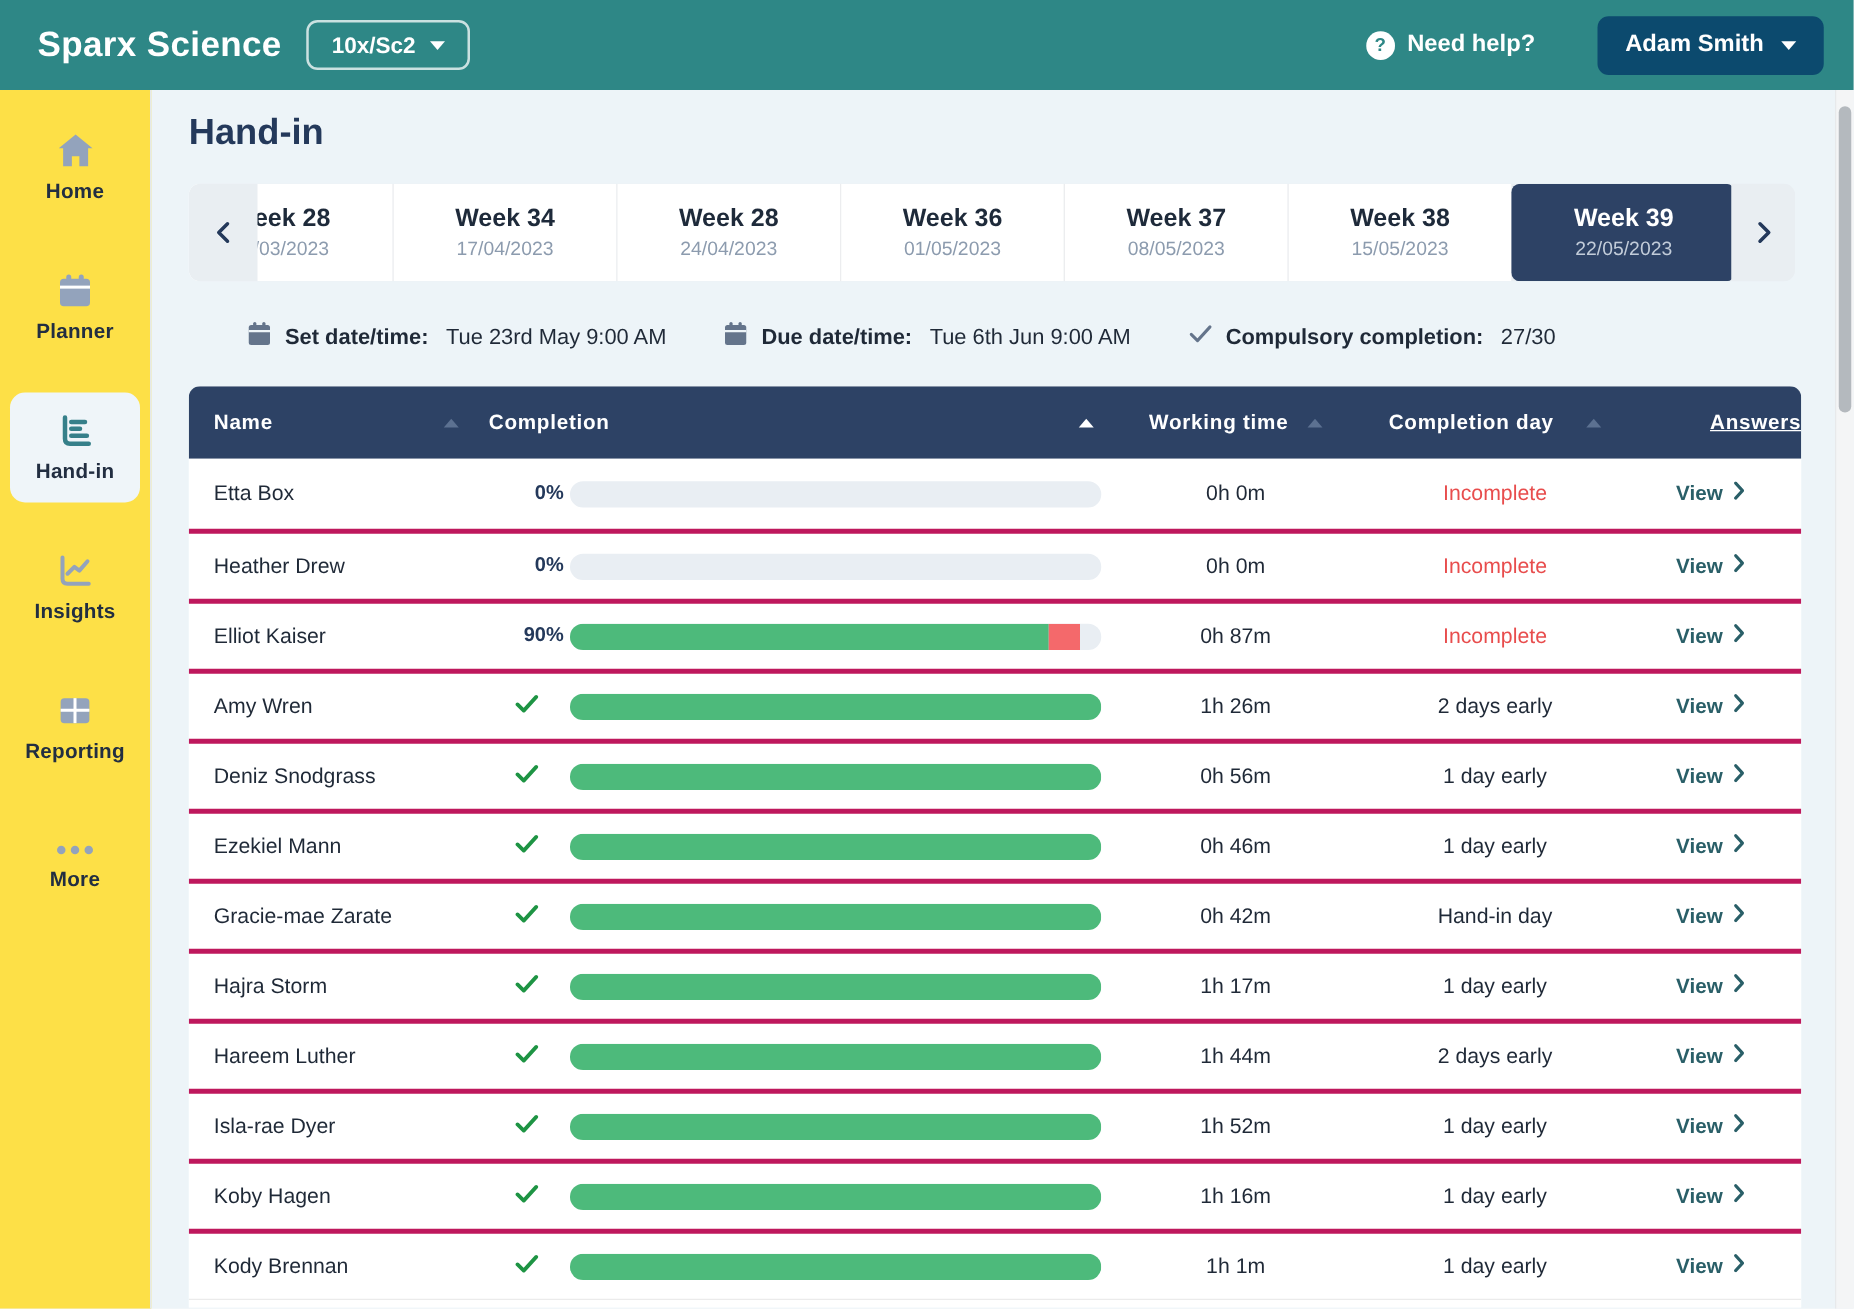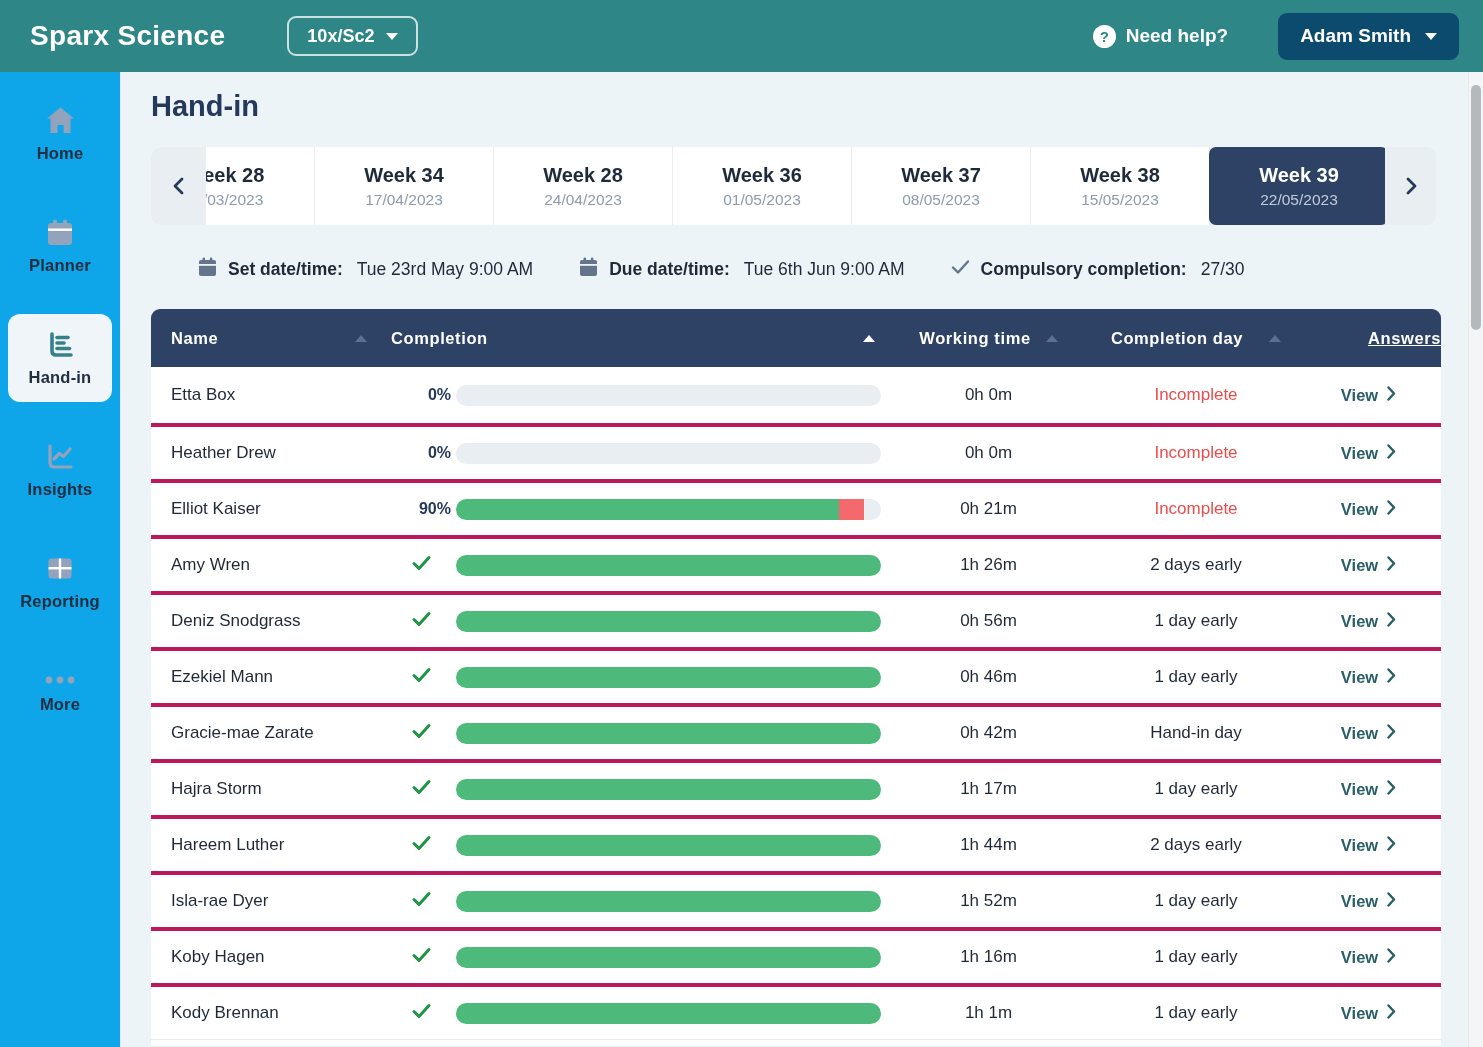--- a/index.html
+++ b/index.html
@@ -12,21 +12,21 @@
 
   
   .topbar {
     height: 72px; background: #2E8786;
     display: flex; align-items: center;
     padding: 0 24px 0 30px;
     gap: 20px;
   }
   .brand { color: #fff; font-size: 28px; font-weight: bold; letter-spacing: .3px; }
   .class-btn {
-    margin-left: 42px; height: 27px;
+    height: 27px;
     border: 2px solid rgba(255,255,255,.75); border-radius: 9px;
     background: transparent; color: #fff;
     font-size: 18px; font-weight: bold;
     display: flex; align-items: center; gap: 12px; padding: 18px 18px;
     cursor: pointer;
   }
   .caret-down { width: 0; height: 0; border-left: 6px solid transparent; border-right: 6px solid transparent; border-top: 7px solid #fff; }
   .topbar-spacer { flex: 1; }
   .help {
     display: flex; align-items: center; gap: 10px;
@@ -43,21 +43,21 @@
     color: #fff; font-size: 19px; font-weight: bold;
     display: flex; align-items: center; gap: 14px; padding: 0 22px;
     cursor: pointer;
   }
 
   
   .app { display: flex; height: 975px; }
 
   
   .sidebar {
-    width: 121px; background: #0ea5e9; border-right: 1px solid #E3E8EC;
+    width: 121px; background: #fde047; border-right: 1px solid #E3E8EC;
     padding-top: 18px; display: flex; flex-direction: column; align-items: center;
     flex: none;
   }
   .side-item {
     width: 104px; min-height: 88px; margin-bottom: 24px;
     border-radius: 12px;
     display: flex; flex-direction: column; align-items: center; justify-content: center;
     gap: 9px; cursor: pointer; padding: 6px 0;
   }
   .side-item .label { font-size: 16.5px; font-weight: bold; color: #222E41; letter-spacing: .2px; }
@@ -405,21 +405,21 @@
     <div class="cell-pct">
       <span class="pct-text">90%</span>
 
     </div>
     <div class="cell-bar">
       <div class="bar-track">
         <div class="bar-green" style="width: 90%;"></div>
         <div class="bar-red" style="width: 6%;"></div>
       </div>
     </div>
-    <div class="cell-working">0h 21m</div>
+    <div class="cell-working">0h 87m</div>
     <div class="cell-day incomplete">Incomplete</div>
     <div class="cell-answers">
       <span class="view-link">
         <span class="view-text">View</span>
         <span>
           <svg width="9" height="15" viewBox="0 0 9 15" fill="none" stroke="#2A5F68" stroke-width="2.4" stroke-linecap="round" stroke-linejoin="round">
                     <path d="M1.5 1.5 L7 7.5 L1.5 13.5"></path>
                   </svg>
         </span>
       </span>

